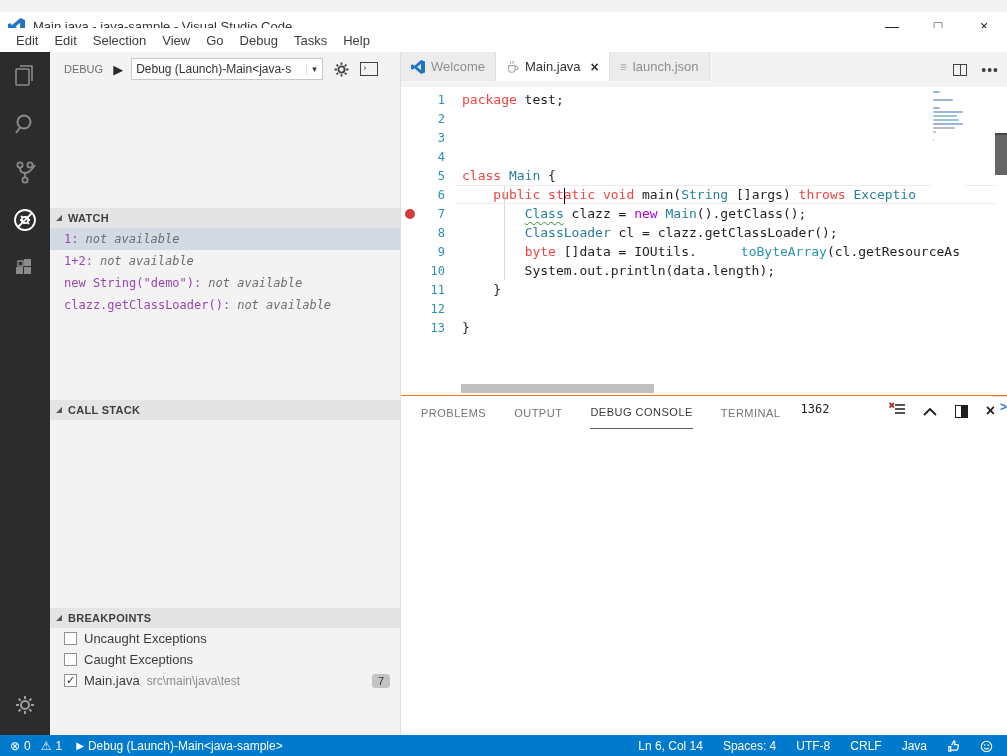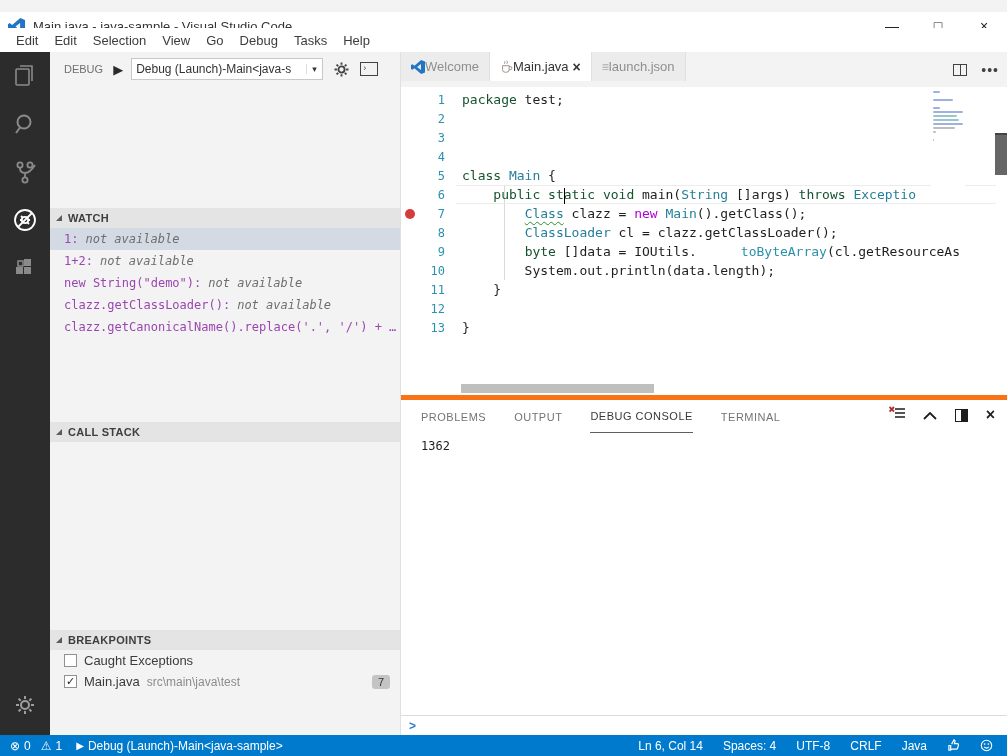--- a/index.html
+++ b/index.html
@@ -57,77 +57,77 @@
   .checkbox { width:13px; height:13px; border:1px solid #919191; background:#fff; flex:none;
               display:flex; align-items:center; justify-content:center; font-size:11px; color:#1e1e1e; }
   .bp-label { font-size:13px; color:#3c3c3c; white-space:nowrap; }
   .bp-path { font-size:12px; color:#8c8c8c; white-space:nowrap; overflow:hidden; flex:1; }
   .badge { background:#c4c4c4; color:#333; font-size:11px; border-radius:3px; padding:1px 6px; flex:none; }
 
   
   .editor-col { position:absolute; left:400px; top:52px; width:607px; height:683px;
                 border-left:1px solid #e0e0e0; display:flex; flex-direction:column; background:#fff; }
   .tabbar { height:35px; background:#f3f3f3; display:flex; flex:none; position:relative; }
-  .tab { height:29px; display:flex; align-items:center; padding:0 10px; 
+  .tab { height:29px; display:flex; align-items:center; padding:0 10px; gap:6px;
          background:#ececec; border-right:1px solid #e0e0e0; font-size:13px; color:#8f8f8f; }
   .tab.active { background:#ffffff; color:#333; }
   .tab .close { font-size:14px; color:#333; margin-left:4px; font-weight:bold; }
   .tab-actions { position:absolute; right:8px; top:0; height:35px; display:flex; align-items:center; gap:14px; }
   .split-icon { width:14px; height:12px; border:1px solid #424242; position:relative; }
   .split-icon::after { content:""; position:absolute; left:6px; top:0; width:1px; height:10px; background:#424242; }
   .more-icon { font-size:14px; color:#424242; letter-spacing:1px; }
 
   
   .editor { flex:none; height:308px; position:relative; background:#fff; overflow:hidden; }
   .code-area { position:absolute; left:0; top:3px; width:595px; }
   .code-row { height:19px; display:flex; align-items:center; position:relative; }
   .code-row.current::before { content:""; position:absolute; left:55px; right:0; top:0; bottom:0;
                               border-top:1px solid #ececec; border-bottom:1px solid #ececec; }
   .gutter-bp { width:18px; height:19px; flex:none; position:relative; }
   .bp-dot { position:absolute; left:4px; top:4.5px; width:10px; height:10px; border-radius:50%; background:#d43b3b; }
   .gutter-ln { width:26px; flex:none; text-align:right;
                font-family:"DejaVu Sans Mono", monospace; font-size:12px; color:#2b91af; }
   .code-text { font-family:"DejaVu Sans Mono", monospace; font-size:13px; color:#1e1e1e;
                white-space:pre; padding-left:17px; position:relative; flex:1; }
-  .tok-k { color:#14532d; }
+  .tok-k { color:#ef4444; }
   .tok-t { color:#267f99; }
   .tok-m { color:#2b91af;margin-left:44px; }
   .tok-n { color:#af00db; }
   .tok-p { color:#1e1e1e; }
   .squiggle { text-decoration:underline; text-decoration-style:wavy; text-decoration-color:#2e8f2e;
               text-decoration-thickness:1px; text-underline-offset:3px; }
   .caret { position:absolute; top:1px; width:1px; height:16px; background:#000; margin-left:17px; }
   .indent-guide { position:absolute; width:1px; background:#d9d9d9; }
   .minimap { position:absolute; right:42px; top:0; width:34px; height:100px; background:#fff; padding:4px 2px; }
   .mm-bar { height:2px; margin-bottom:2px; border-radius:1px; }
   .vscroll { position:absolute; right:0; top:48px; width:12px; height:40px; background:#666; }
   .vscroll-line { position:absolute; right:0; top:46px; width:12px; height:2px; background:#444; }
   .hscroll { position:absolute; left:60px; bottom:2px; width:193px; height:9px; background:#bfbfbf; }
 
   
-  .panel { flex:1; border-top:5px solid #f97316; background:#fff; display:flex; flex-direction:column; position:relative; }
+  .panel { flex:1; border-top:1px solid #f97316; background:#fff; display:flex; flex-direction:row; position:relative; }
   .panel-tabs { height:33px; display:flex; align-items:center; padding-left:20px; gap:28px; flex:none; }
   .panel-tab { font-size:11px; letter-spacing:0.5px; color:#747474; height:33px;
                display:flex; align-items:center; }
   .panel-tab.active { color:#383838; border-bottom:1px solid #5f5f5f; }
   .panel-actions { position:absolute; right:12px; top:6px; display:flex; align-items:center; gap:18px; }
   .panel-output { font-family:"DejaVu Sans Mono", monospace; font-size:12px; color:#1e1e1e;
                   padding:6px 0 0 20px; flex:1; }
   .panel-input { height:20px; border-top:1px solid #dcdcdc; display:flex; align-items:center;
                  padding-left:8px; flex:none; }
   .prompt-chevron { color:#2b7cd3; font-size:12px; font-weight:bold; }
   .half-square { width:13px; height:13px; border:1px solid #1e1e1e; position:relative; }
   .half-square::after { content:""; position:absolute; right:0; top:0; width:6px; height:11px; background:#1e1e1e; }
   .x-close { font-size:16px; font-weight:bold; color:#1e1e1e; line-height:14px; }
 
   
   .statusbar { position:absolute; left:0; top:735px; width:1007px; height:21px; background:#007acc;
                color:#fff; display:flex; align-items:center; font-size:12px; padding:0 14px 0 10px; }
   .sb-item { display:flex; align-items:center; gap:4px; margin-right:14px; white-space:nowrap; }
-  .sb-right { margin-left:auto; display:flex; align-items:flex-start; gap:20px; }
+  .sb-right { margin-left:auto; display:flex; align-items:flex-end; gap:20px; }
   .sb-right .sb-item { margin-right:0; }
   .sb-icon { font-size:12px; }
 </style>
 </head>
 <body>
 
 <div class="app">
 
   <div class="titlebar">
     <svg class="vslogo" viewBox="0 0 16 16">
@@ -247,37 +247,38 @@
           <span class="watch-val">not available</span>
         </div>
         <div class="watch-item">
           <span class="watch-expr">new String("demo"):</span>
           <span class="watch-val">not available</span>
         </div>
         <div class="watch-item">
           <span class="watch-expr">clazz.getClassLoader():</span>
           <span class="watch-val">not available</span>
         </div>
-        <div class="watch-item">
-          <span class="watch-expr">clazz.getCanonicalName().replace('.', '/') + …</span>
-        </div>
       </div>
     <div class="sec-body" style="height:84px;"></div>
 
     <div class="sec-hdr">
       <span class="twistie"></span>
       <span class="sec-title">CALL STACK</span>
     </div>
     <div class="sec-body" style="height:188px;"></div>
 
     <div class="sec-hdr">
       <span class="twistie"></span>
       <span class="sec-title">BREAKPOINTS</span>
     </div>
     <div class="bp-list" id="bp-list">
+        <div class="bp-item">
+          <span class="checkbox"></span>
+          <span class="bp-label">Uncaught Exceptions</span>
+        </div>
         <div class="bp-item">
           <span class="checkbox"></span>
           <span class="bp-label">Caught Exceptions</span>
         </div>
         <div class="bp-item">
           <span class="checkbox">✓</span>
           <span class="bp-label">Main.java</span>
           <span class="bp-path">src\main\java\test</span>
           <span class="badge">7</span>
         </div>

